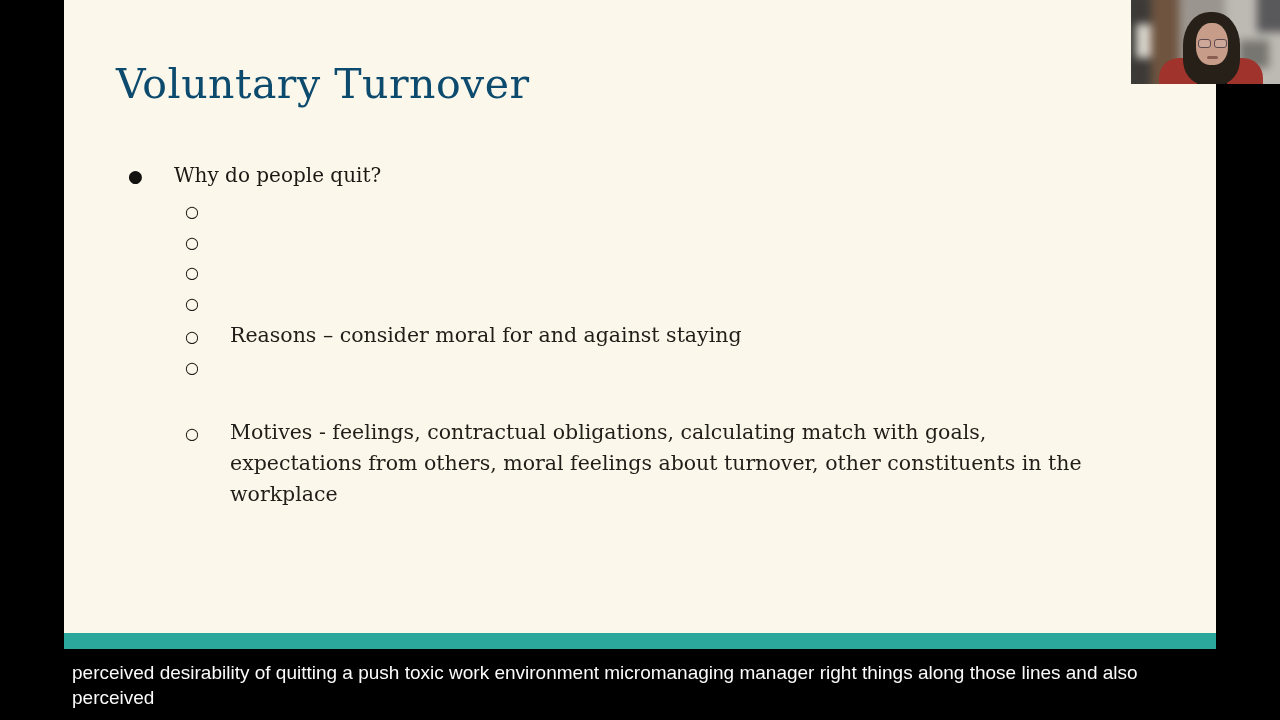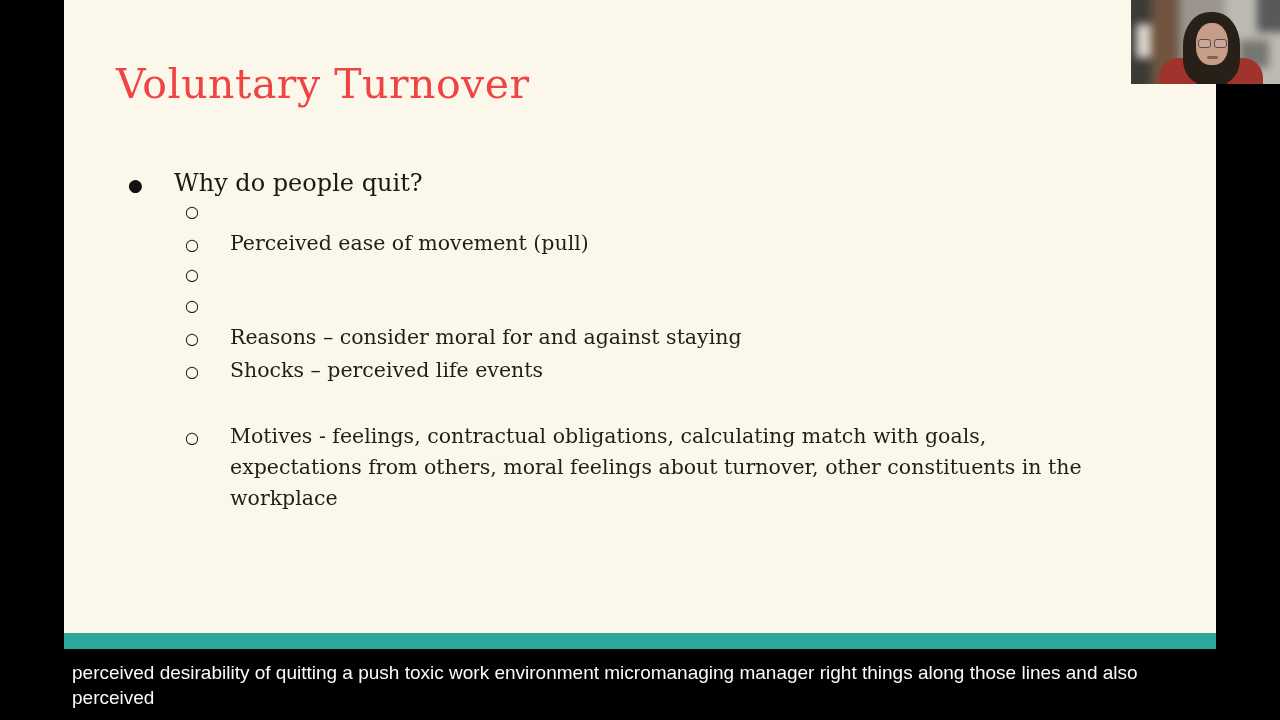--- a/index.html
+++ b/index.html
@@ -22,43 +22,42 @@
     position: absolute;
     left: 0; bottom: 0;
     width: 100%; height: 16px;
     background: #2ba89b;
   }
   .slide-title {
     position: absolute;
     left: 52px; top: 60px;
     font-size: 41px;
     font-weight: 400;
-    color: #ef4444;
+    color: #0c4a6e;
     letter-spacing: 0.5px;
     white-space: nowrap;
   }
   .main-row {
     position: absolute;
     left: 0; top: 158px;
     width: 100%;
     display: flex;
     align-items: baseline;
     padding-left: 64px;
   }
   .main-marker {
     width: 46px;
     font-size: 17px;
     color: #141210;
     line-height: 34px;
   }
   .main-text {
-    font-size: 24px;
+    font-size: 20px;
     color: #1c1915;
     line-height: 34px;
-    margin-top: 8px;
   }
   .sub-list {
     position: absolute;
     left: 0; top: 197px;
     width: 100%;
   }
   .sub-row {
     display: flex;
     align-items: baseline;
     padding-left: 121px;
@@ -149,35 +148,33 @@
     <span class="main-marker">●</span>
     <span class="main-text">Why do people quit?</span>
   </div>
 
   <div class="sub-list">
     <div class="sub-row">
       <span class="sub-marker">○</span>
     </div>
     <div class="sub-row">
       <span class="sub-marker">○</span>
-      <span class="sub-text">Perceived ease of movement (pull)</span>
     </div>
     <div class="sub-row">
       <span class="sub-marker">○</span>
     </div>
     <div class="sub-row">
       <span class="sub-marker">○</span>
     </div>
     <div class="sub-row">
       <span class="sub-marker">○</span>
       <span class="sub-text">Reasons – consider moral for and against staying</span>
     </div>
     <div class="sub-row">
       <span class="sub-marker">○</span>
-      <span class="sub-text">Shocks – perceived life events</span>
     </div>
     <div class="sub-row">
       <span class="sub-marker">○</span>
       <span class="sub-text wrap">Motives - feelings, contractual obligations, calculating match with goals, expectations from others, moral feelings about turnover, other constituents in the workplace</span>
     </div>
   </div>
 
   <div class="accent-bar"></div>
 </div>
 

